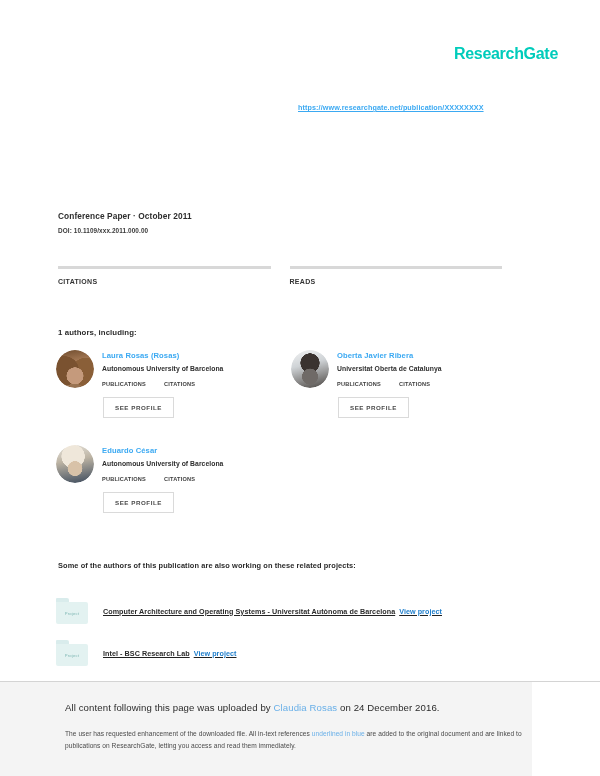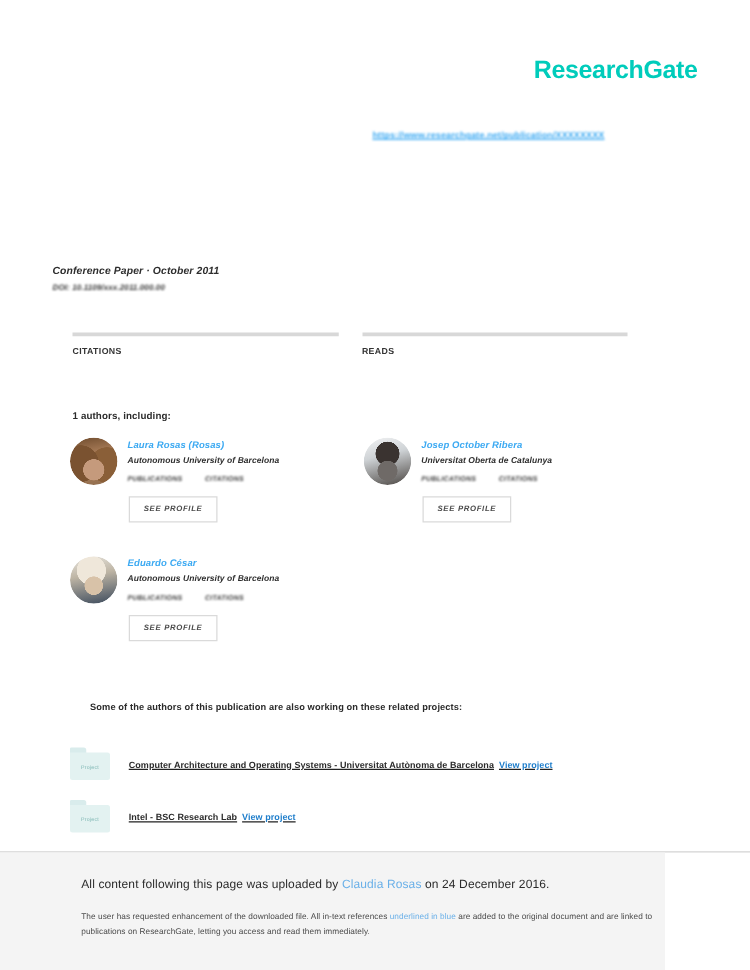--- a/index.html
+++ b/index.html
@@ -30,21 +30,21 @@
     width: 600px;
     height: 681px;
     background: #ffffff;
     box-sizing: border-box;
   }
 
   .rg-logo {
     position: absolute;
     right: 42px;
     top: 45px;
-    font-size: 20px;
+    font-size: 16px;
     font-weight: bold;
     letter-spacing: -0.3px;
     color: #00ccbb;
     filter: blur(0.35px);
     white-space: nowrap;
   }
 
   .paper-url {
     position: absolute;
     left: 298px;
@@ -53,23 +53,22 @@
     font-weight: bold;
     color: #3ba9f2;
     letter-spacing: 0.1px;
     filter: blur(0.7px);
     white-space: nowrap;
     text-decoration: underline;
   }
 
   .meta-block {
     position: absolute;
-    left: 42px;
+    left: 58px;
     top: 211px;
-    font-style: italic;
   }
   .meta-type {
     font-size: 8.3px;
     font-weight: bold;
     color: #2d2d2d;
     letter-spacing: 0.1px;
     filter: blur(0.55px);
     white-space: nowrap;
   }
   .meta-doi {
@@ -121,21 +120,20 @@
   }
 
   .authors-grid {
     position: absolute;
     left: 56px;
     top: 350px;
     width: 470px;
   }
   .author-row {
     display: flex;
-    font-style: italic;
   }
   .author {
     width: 235px;
     position: relative;
     box-sizing: border-box;
     min-height: 95px;
   }
   .author-main {
     display: flex;
   }
@@ -227,21 +225,20 @@
   
   .projects-heading {
     position: absolute;
     left: 58px;
     top: 561px;
     font-size: 7.4px;
     font-weight: bold;
     color: #2b2b2b;
     letter-spacing: 0.1px;
     filter: blur(0.55px);
-    margin-left: 14px;
   }
   .project-list {
     position: absolute;
     left: 56px;
     top: 590px;
     width: 500px;
   }
   .project-item {
     display: flex;
     align-items: center;
@@ -393,21 +390,21 @@
           </div>
           <div class="see-profile">SEE PROFILE</div>
         </div>
 
         <div class="author">
           <div class="author-main">
             <div class="avatar avatar-2">
               <div class="av-bg"></div>
             </div>
             <div class="author-text">
-              <div class="author-name">Josep October Ribera</div>
+              <div class="author-name">Oberta Javier Ribera</div>
               <div class="author-affil">Universitat Oberta de Catalunya</div>
               <div class="author-stats">
                 <div class="author-stat first">PUBLICATIONS</div>
                 <div class="author-stat">CITATIONS</div>
               </div>
             </div>
           </div>
           <div class="see-profile">SEE PROFILE</div>
         </div>
 

